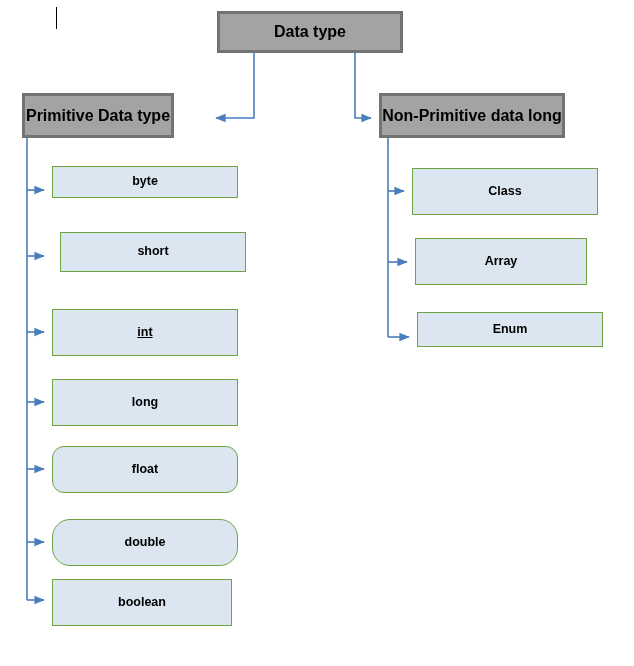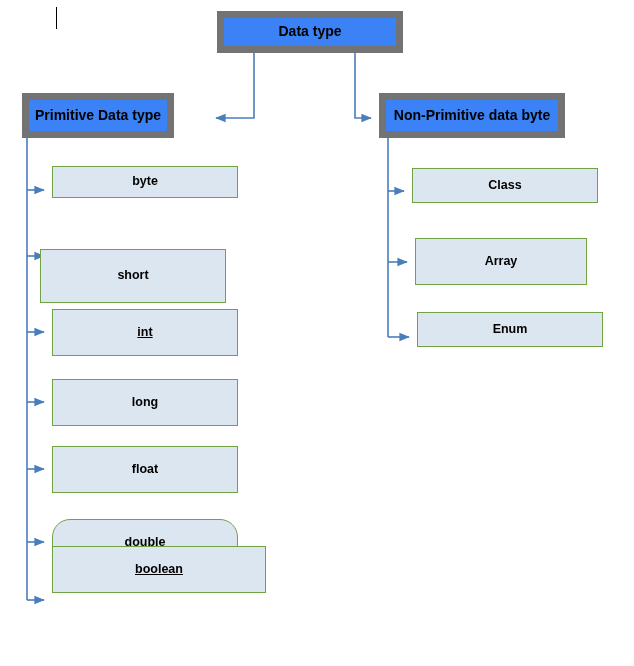--- a/index.html
+++ b/index.html
@@ -35,23 +35,23 @@
     display: flex;
     align-items: center;
     justify-content: center;
     text-align: center;
     font-weight: bold;
     color: #000000;
     line-height: 1.1;
   }
   .node.root-node,
   .node.branch-node {
-    background: #3b82f6;
-    border: 7px solid #737373;
-    font-size: 14px;
+    background: #a3a3a3;
+    border: 3px solid #737373;
+    font-size: 16px;
   }
   .node.leaf-node {
     background: #DCE6F1;
     border: 1px solid #70A343;
     font-size: 12.5px;
   }
   .caret-artifact {
     position: absolute;
     left: 56px;
     top: 7px;
@@ -96,27 +96,27 @@
       <path d="M388,191 L404,191" marker-end="url(#arrow-right)"></path>
       <path d="M388,262 L407,262" marker-end="url(#arrow-right)"></path>
       <path d="M388,337 L409,337" marker-end="url(#arrow-right)"></path>
     </g>
   </svg>
 
   <div class="node root-node" style="left:217px; top:11px; width:186px; height:42px;">Data type</div>
 
   <div class="node branch-node" style="left:22px; top:93px; width:152px; height:45px;">Primitive Data type</div>
 
-  <div class="node branch-node" style="left:379px; top:93px; width:186px; height:45px;">Non-Primitive data byte</div>
+  <div class="node branch-node" style="left:379px; top:93px; width:186px; height:45px;">Non-Primitive data long</div>
 
   <div class="node leaf-node" style="left:52px; top:166px; width:186px; height:32px;">byte</div>
-  <div class="node leaf-node" style="left:40px; top:232px; width:186px; height:54px;margin-top:17px;">short</div>
+  <div class="node leaf-node" style="left:60px; top:232px; width:186px; height:40px;">short</div>
   <div class="node leaf-node" style="left:52px; top:309px; width:186px; height:47px;text-decoration:underline;">int</div>
   <div class="node leaf-node" style="left:52px; top:379px; width:186px; height:47px;">long</div>
-  <div class="node leaf-node" style="left:52px; top:446px; width:186px; height:47px;">float</div>
+  <div class="node leaf-node" style="left:52px; top:446px; width:186px; height:47px;border-radius:12px;">float</div>
   <div class="node leaf-node" style="left:52px; top:519px; width:186px; height:47px;border-radius:18px;">double</div>
-  <div class="node leaf-node" style="left:52px; top:546px; width:214px; height:47px;text-decoration:underline;">boolean</div>
+  <div class="node leaf-node" style="left:52px; top:579px; width:180px; height:47px;">boolean</div>
 
-  <div class="node leaf-node" style="left:412px; top:168px; width:186px; height:35px;">Class</div>
+  <div class="node leaf-node" style="left:412px; top:168px; width:186px; height:47px;">Class</div>
   <div class="node leaf-node" style="left:415px; top:238px; width:172px; height:47px;">Array</div>
   <div class="node leaf-node" style="left:417px; top:312px; width:186px; height:35px;">Enum</div>
 
 </div>
 
 </body></html>

